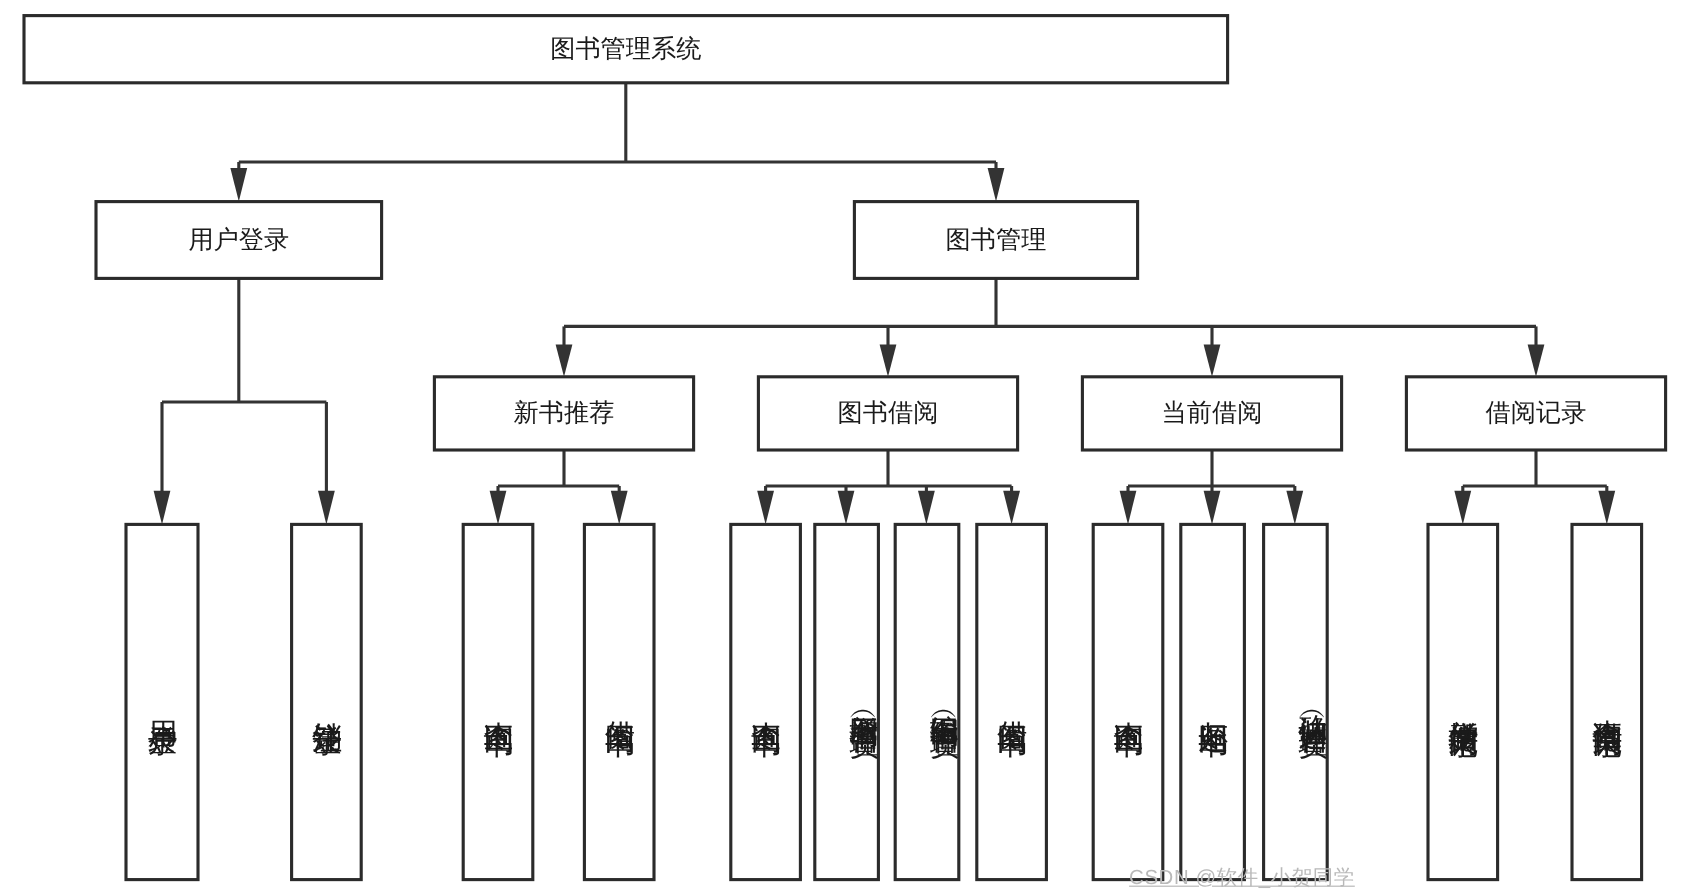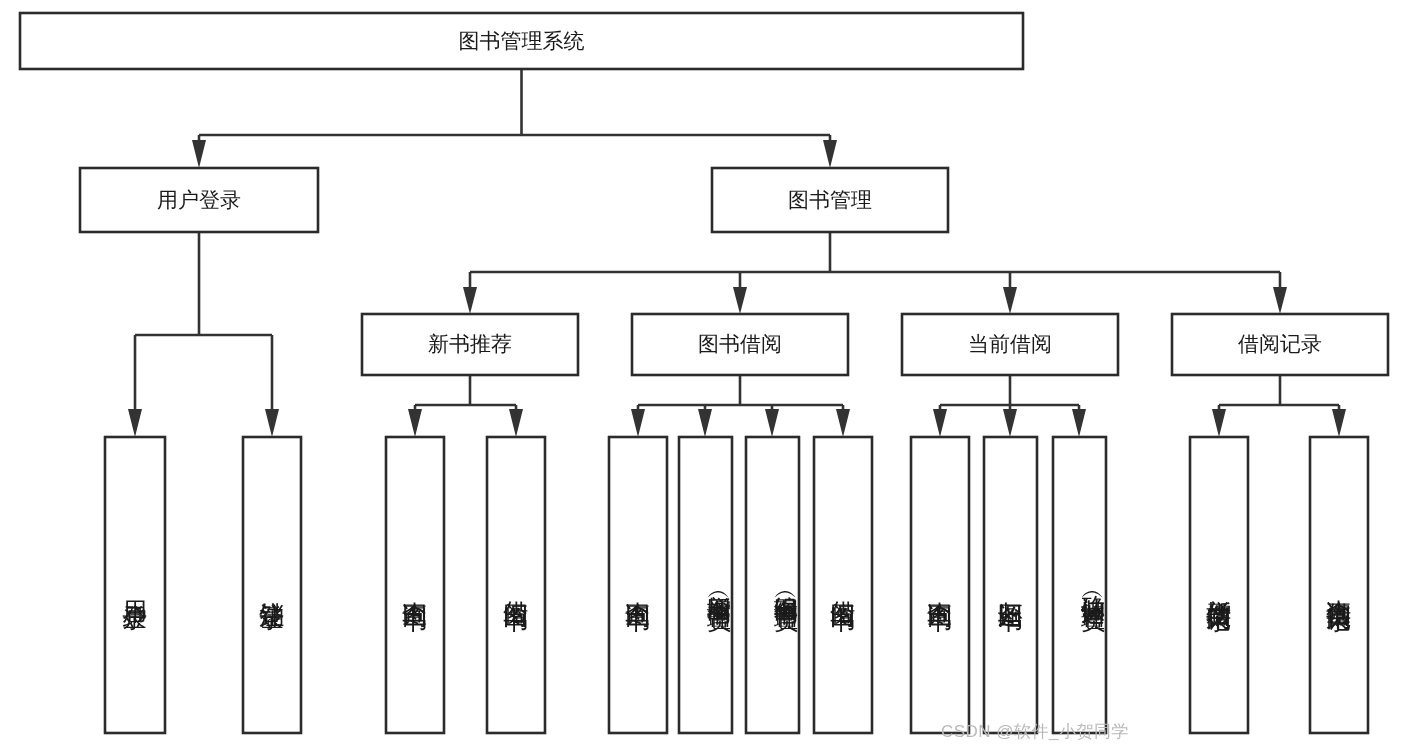--- a/index.html
+++ b/index.html
@@ -66,20 +66,21 @@
   }
   .watermark {
     position: absolute;
     right: 10px;
     bottom: 4px;
     font-family: "Liberation Sans", sans-serif;
     font-size: 17px;
     color: #b9b9b9;
     letter-spacing: 0.5px;
     white-space: nowrap;
+    text-decoration: underline;
   }
 </style>
 </head>
 <body>
 
 <div id="diagram-root">
 
   <svg class="tree-canvas" viewBox="0 0 1405 747" xmlns="http://www.w3.org/2000/svg">
 
     <g>

